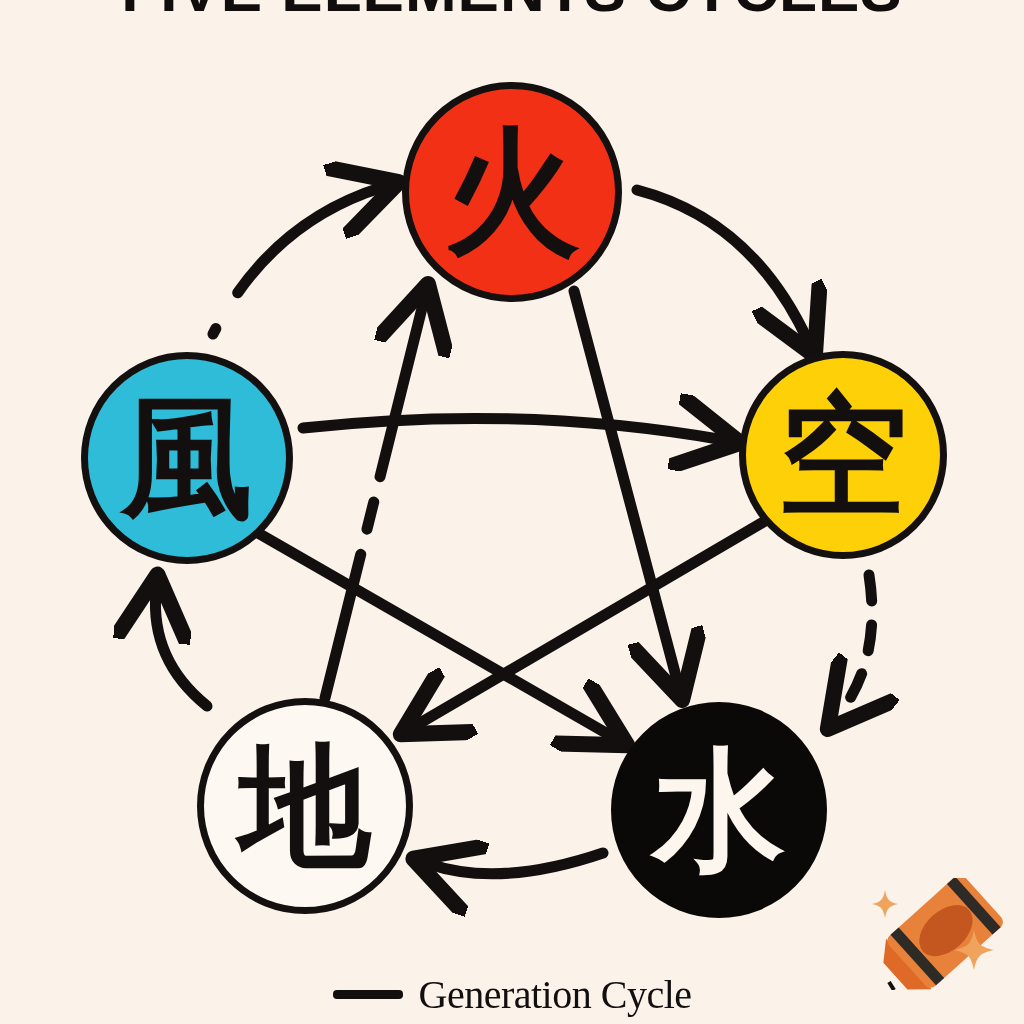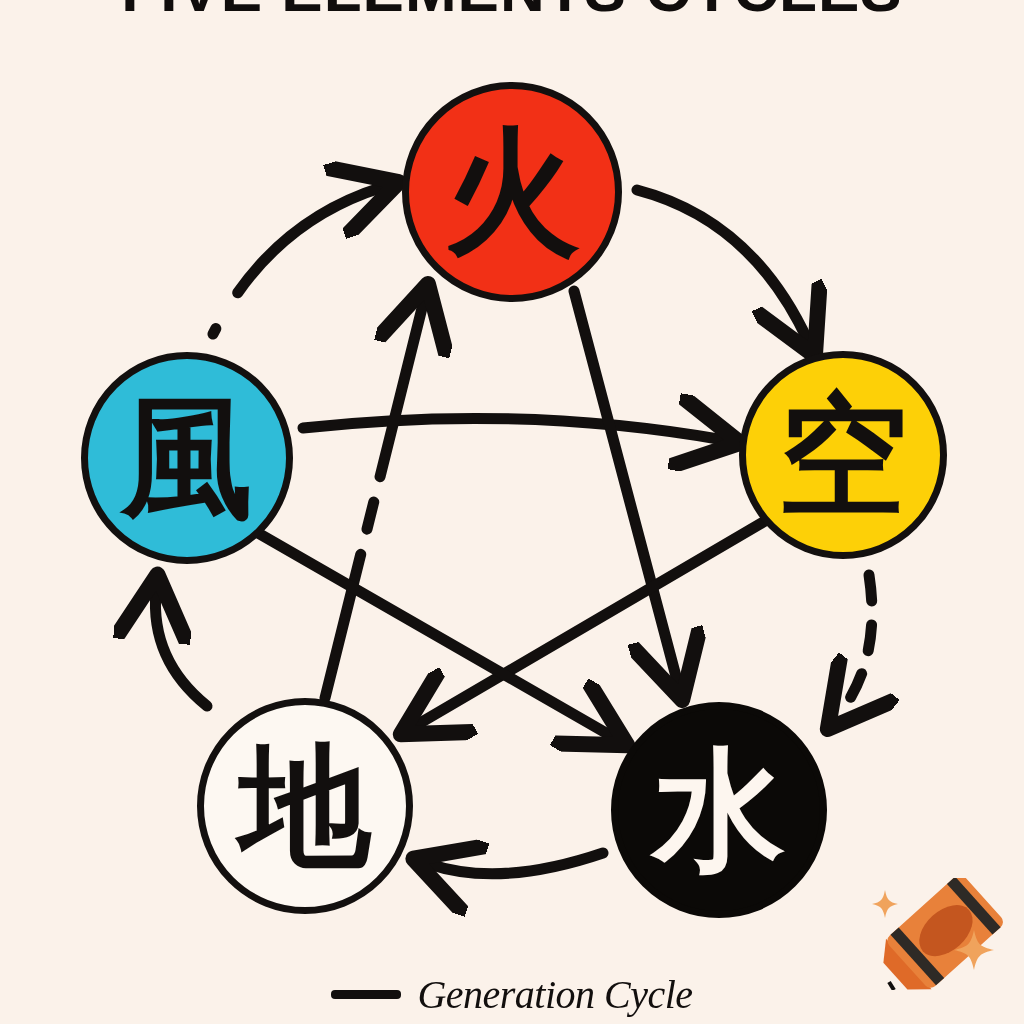--- a/index.html
+++ b/index.html
@@ -61,21 +61,20 @@
   
   .legend {
     position: absolute;
     left: 0;
     bottom: 6px;
     width: 1024px;
     display: flex;
     align-items: flex-start;
     justify-content: center;
     gap: 40px;
-    font-style: italic;
   }
   .legend-entry {
     display: flex;
     align-items: center;
     gap: 16px;
   }
   .legend-label {
     font-family: "Liberation Serif", serif;
     font-size: 40px;
     color: #120f0e;

